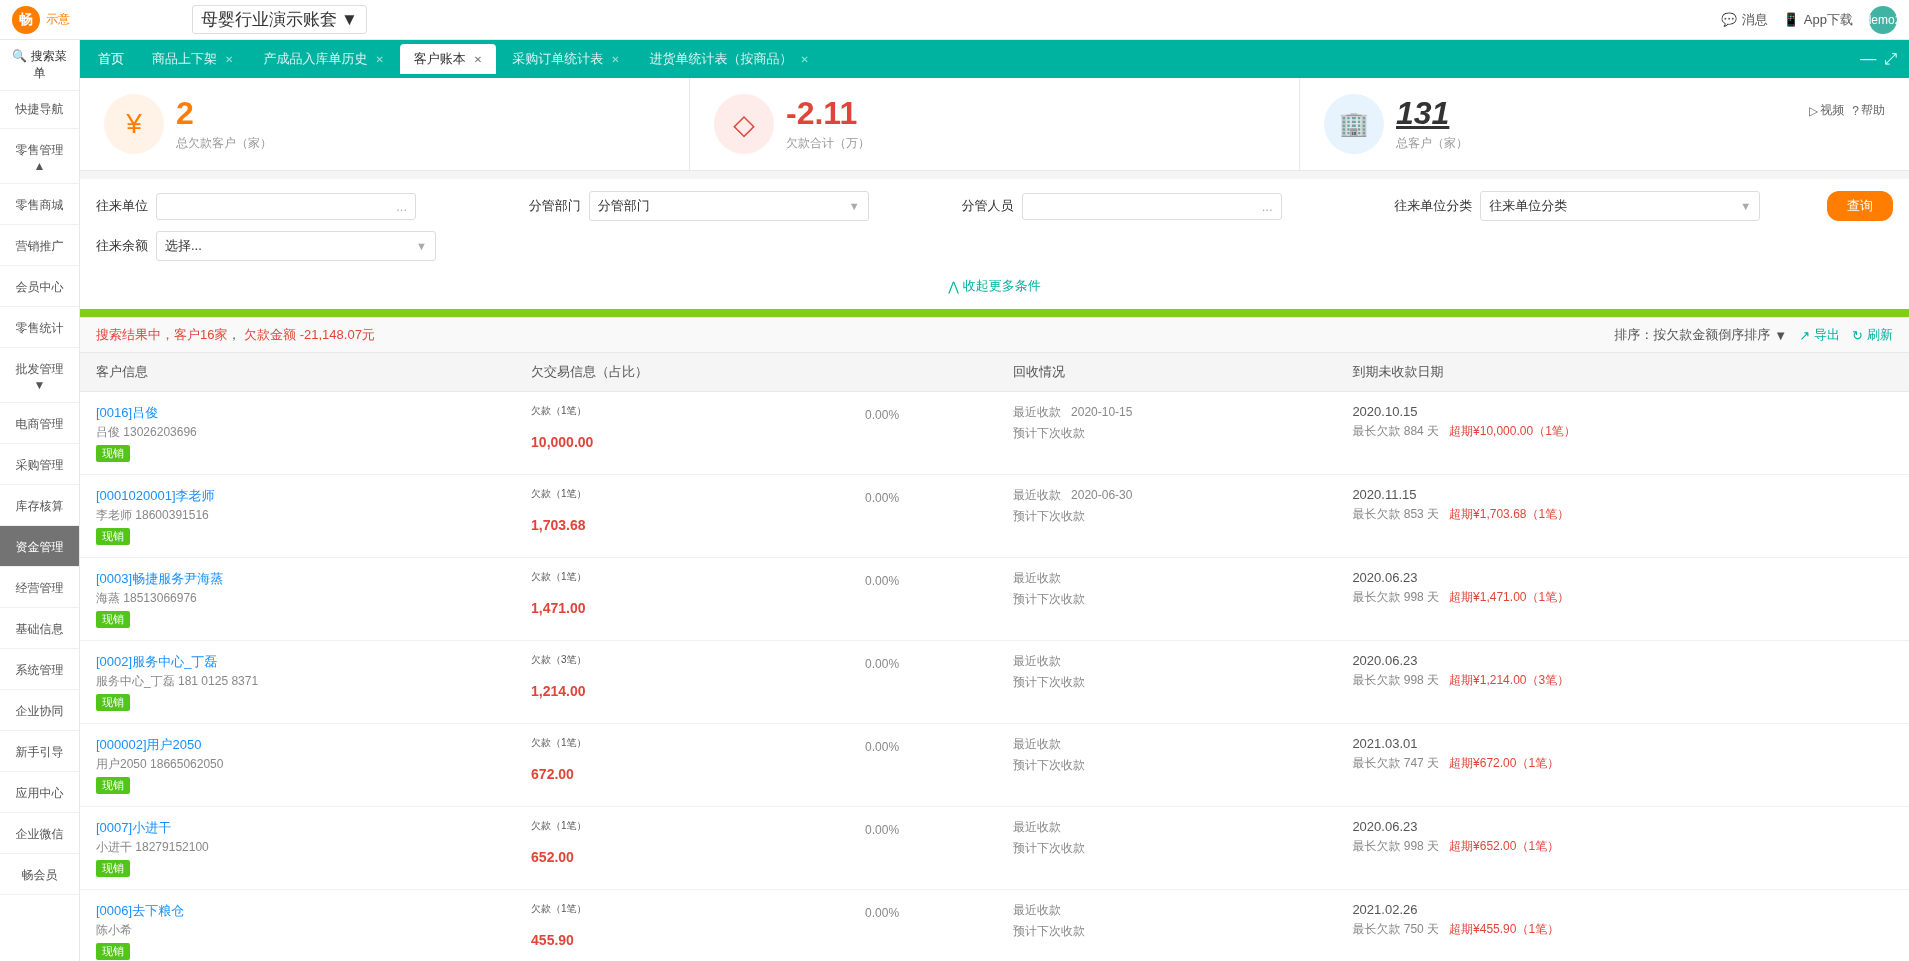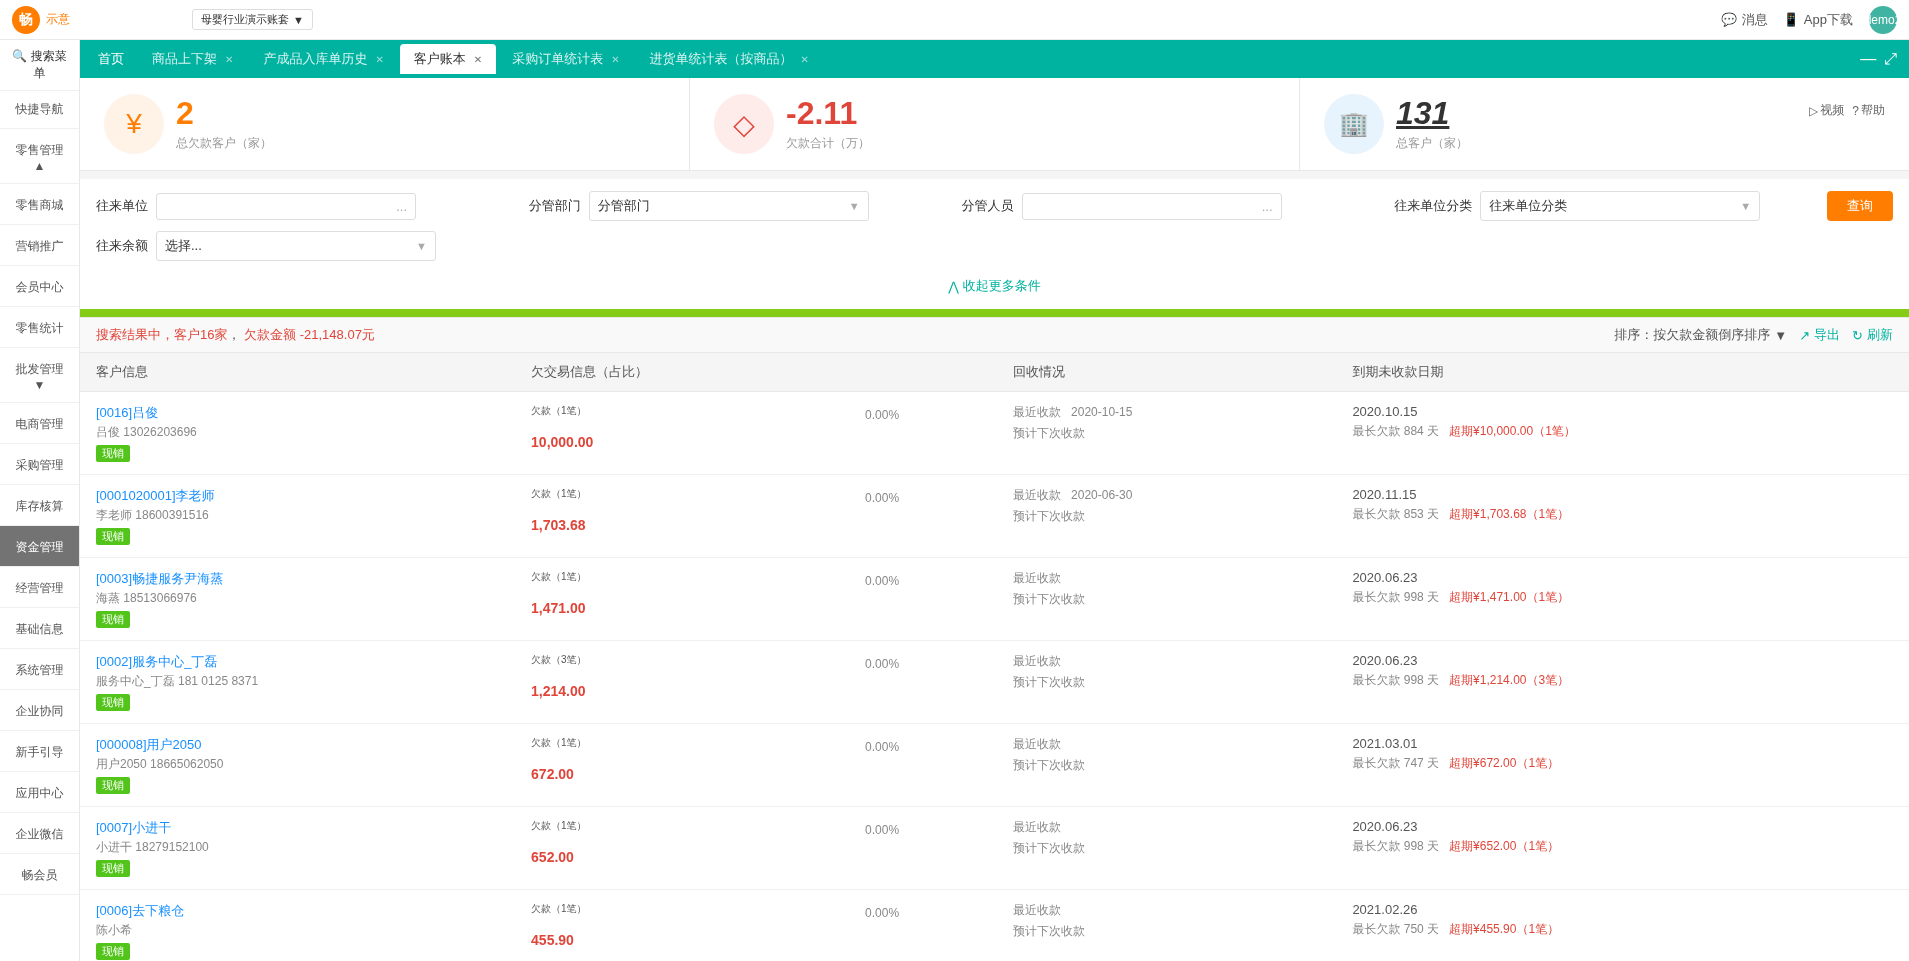--- a/index.html
+++ b/index.html
@@ -4,21 +4,21 @@
   <style>
     * { box-sizing: border-box; margin: 0; padding: 0; }
     body { font-family: 'Microsoft YaHei', Arial, sans-serif; font-size: 13px; background: #f5f5f5; color: #333; }
 
     
     .app-container { display: flex; flex-direction: column; height: 961px; width: 1909px; }
     .top-bar { display: flex; align-items: center; background: #fff; height: 40px; padding: 0 12px; border-bottom: 1px solid #e8e8e8; z-index: 100; }
     .top-bar-logo { display: flex; align-items: center; gap: 6px; width: 180px; }
     .logo-icon { width: 28px; height: 28px; background: #ff7d00; border-radius: 50%; display: flex; align-items: center; justify-content: center; color: #fff; font-size: 14px; font-weight: bold; }
     .logo-text { font-size: 12px; color: #ff7d00; }
-    .top-bar-selector { display: flex; align-items: center; gap: 4px; font-size: 11px; color: #333; cursor: pointer; border: 1px solid #ddd; padding: 2px 8px; border-radius: 3px; }
+    .top-bar-selector { display: flex; align-items: center; gap: 4px; font-size: 17px; color: #333; cursor: pointer; border: 1px solid #ddd; padding: 2px 8px; border-radius: 3px; }
     .top-bar-right { margin-left: auto; display: flex; align-items: center; gap: 16px; }
     .top-bar-right-item { display: flex; align-items: center; gap: 4px; font-size: 13px; color: #555; cursor: pointer; }
     .avatar { width: 28px; height: 28px; border-radius: 50%; background: #40b3a2; display: flex; align-items: center; justify-content: center; color: #fff; font-size: 12px; }
 
     
     .main-layout { display: flex; flex: 1; overflow: hidden; }
     .sidebar { width: 80px; background: #fff; border-right: 1px solid #e8e8e8; display: flex; flex-direction: column; overflow-y: auto; }
     .sidebar-search { padding: 8px; text-align: center; font-size: 12px; color: #333; cursor: pointer; border-bottom: 1px solid #f0f0f0; }
     .sidebar-item { padding: 10px 4px; text-align: center; font-size: 12px; color: #555; cursor: pointer; border-bottom: 1px solid #f0f0f0; }
     .sidebar-item.active { background: #737373; color: #fff; }
@@ -57,21 +57,21 @@
     .stat-card-action { font-size: 12px; color: #666; cursor: pointer; display: flex; align-items: center; gap: 2px; }
 
     
     .filter-area { background: #fff; padding: 12px 16px 8px; margin-bottom: 8px; }
     .filter-row { display: flex; align-items: center; gap: 12px; margin-bottom: 10px; }
     .filter-label { font-size: 13px; color: #333; white-space: nowrap; }
     .filter-input-dots { flex: 1; border: 1px solid #ddd; padding: 5px 8px; border-radius: 3px; font-size: 13px; color: #aaa; background: #fff; max-width: 260px; display: flex; align-items: center; justify-content: flex-end; }
     .filter-select { flex: 1; border: 1px solid #ddd; padding: 5px 8px; border-radius: 3px; font-size: 13px; background: #fff; max-width: 280px; display: flex; align-items: center; justify-content: space-between; cursor: pointer; }
     .filter-select-arrow { color: #aaa; font-size: 11px; }
     .filter-group { display: flex; align-items: center; gap: 8px; flex: 1; }
-    .search-btn { background: #ff7d00; color: #fff; border: none; padding: 6px 20px; border-radius: 4px; font-size: 13px; cursor: pointer; }
+    .search-btn { background: #ff7d00; color: #fff; border: none; padding: 6px 20px; border-radius: 12px; font-size: 13px; cursor: pointer; }
     .collapse-btn { display: flex; align-items: center; gap: 4px; color: #00b2a0; font-size: 13px; cursor: pointer; justify-content: center; padding: 6px; }
 
     
     .result-bar { background: #f9f9f9; padding: 8px 16px; display: flex; align-items: center; justify-content: space-between; border-bottom: 1px solid #e8e8e8; border-top: 1px solid #e8e8e8; }
     .result-info { font-size: 13px; color: #555; }
     .result-info span { color: #e0453a; }
     .result-actions { display: flex; align-items: flex-start; gap: 12px; font-size: 13px; color: #555; }
     .result-sort { display: flex; align-items: center; gap: 4px; cursor: pointer; }
     .result-action-btn { display: flex; align-items: center; gap: 4px; color: #00b2a0; cursor: pointer; }
 
@@ -453,21 +453,21 @@
       <td>
         <div class="overdue-date">2020.06.23</div>
         <div class="overdue-days">
           最长欠款 998 天 &nbsp; <a class="overdue-link">超期¥1,214.00（3笔）</a>
         </div>
       </td>
     </tr>
                 <tr>
       <td>
         <div>
-          <a class="customer-name">[000008]用户2050</a>
+          <a class="customer-name">[000002]用户2050</a>
         </div>
         <div class="customer-sub">用户2050  18665062050</div>
         <span class="status-badge">现销</span>
       </td>
       <td>
         <div class="debt-label">欠款（1笔）</div>
         <div class="debt-amount">672.00</div>
       </td>
       <td>
         <div class="debt-percent">0.00%</div>

